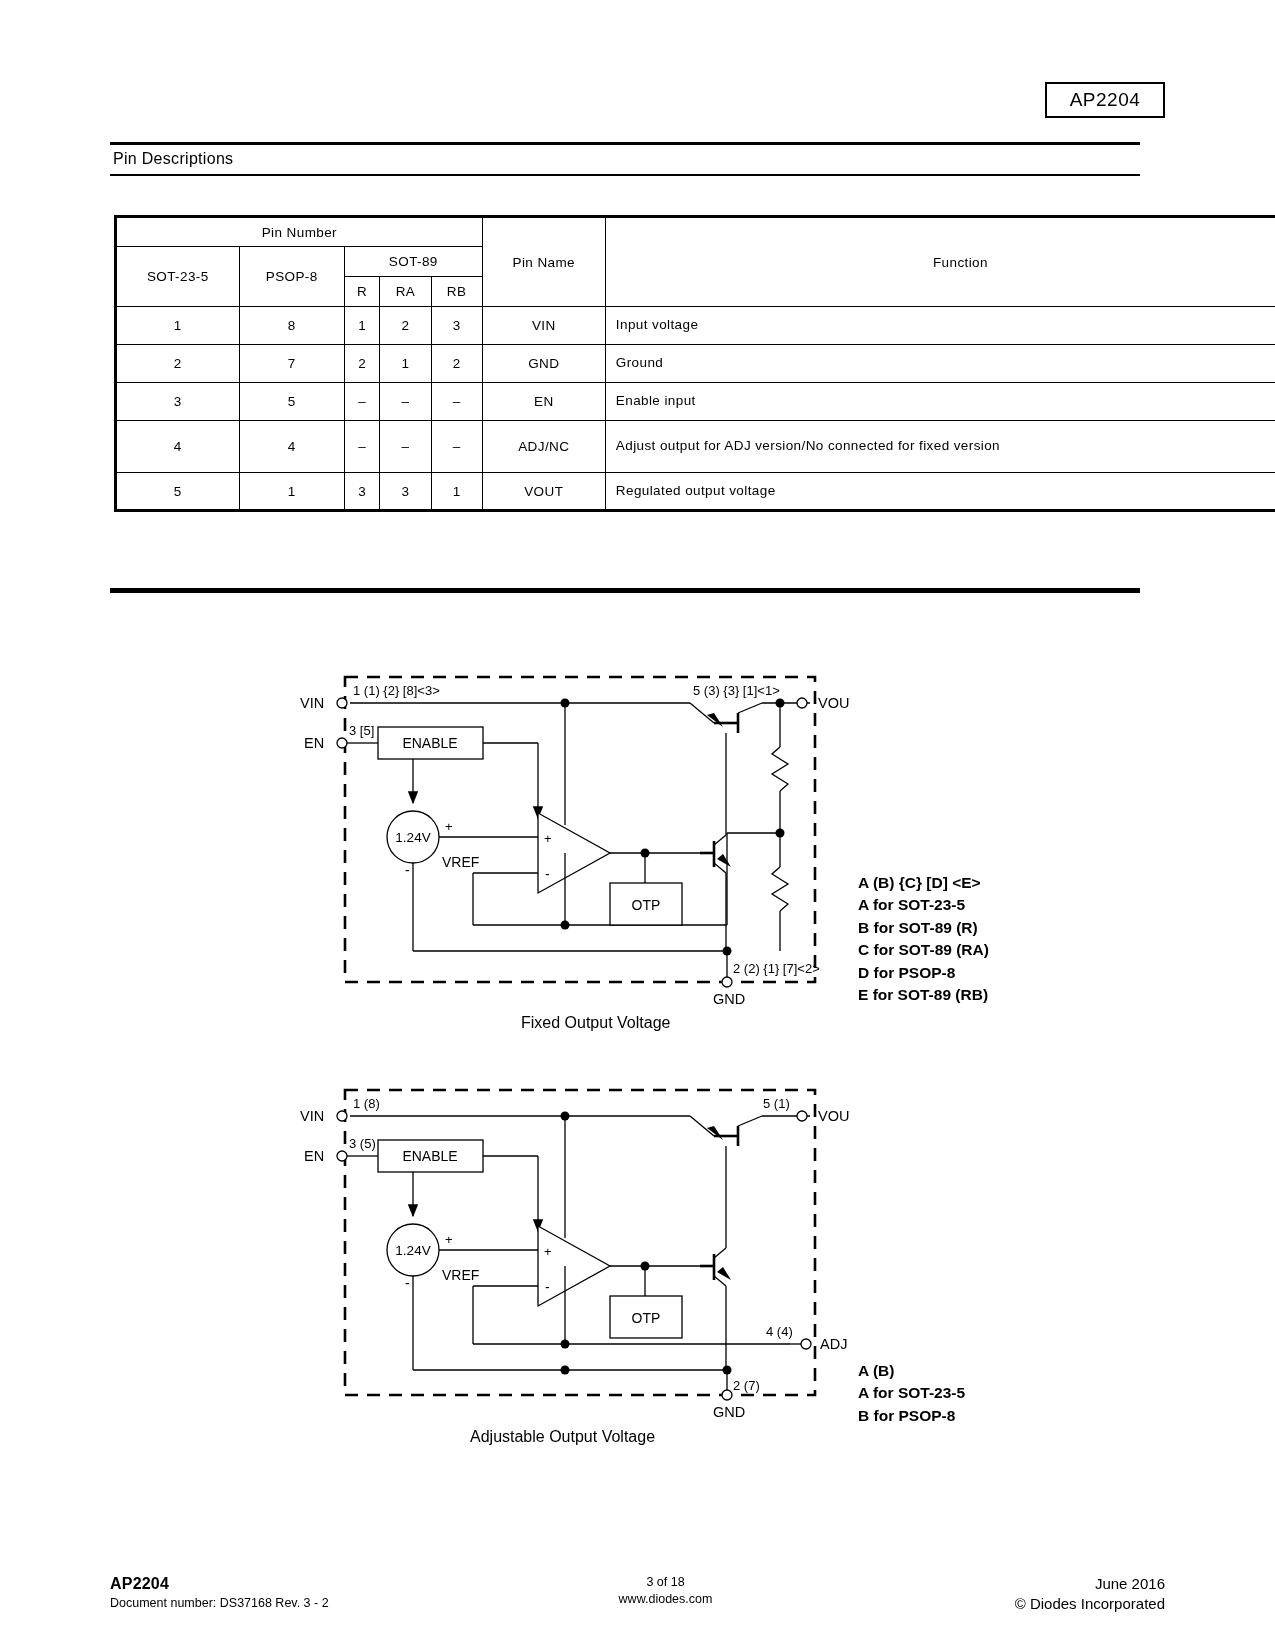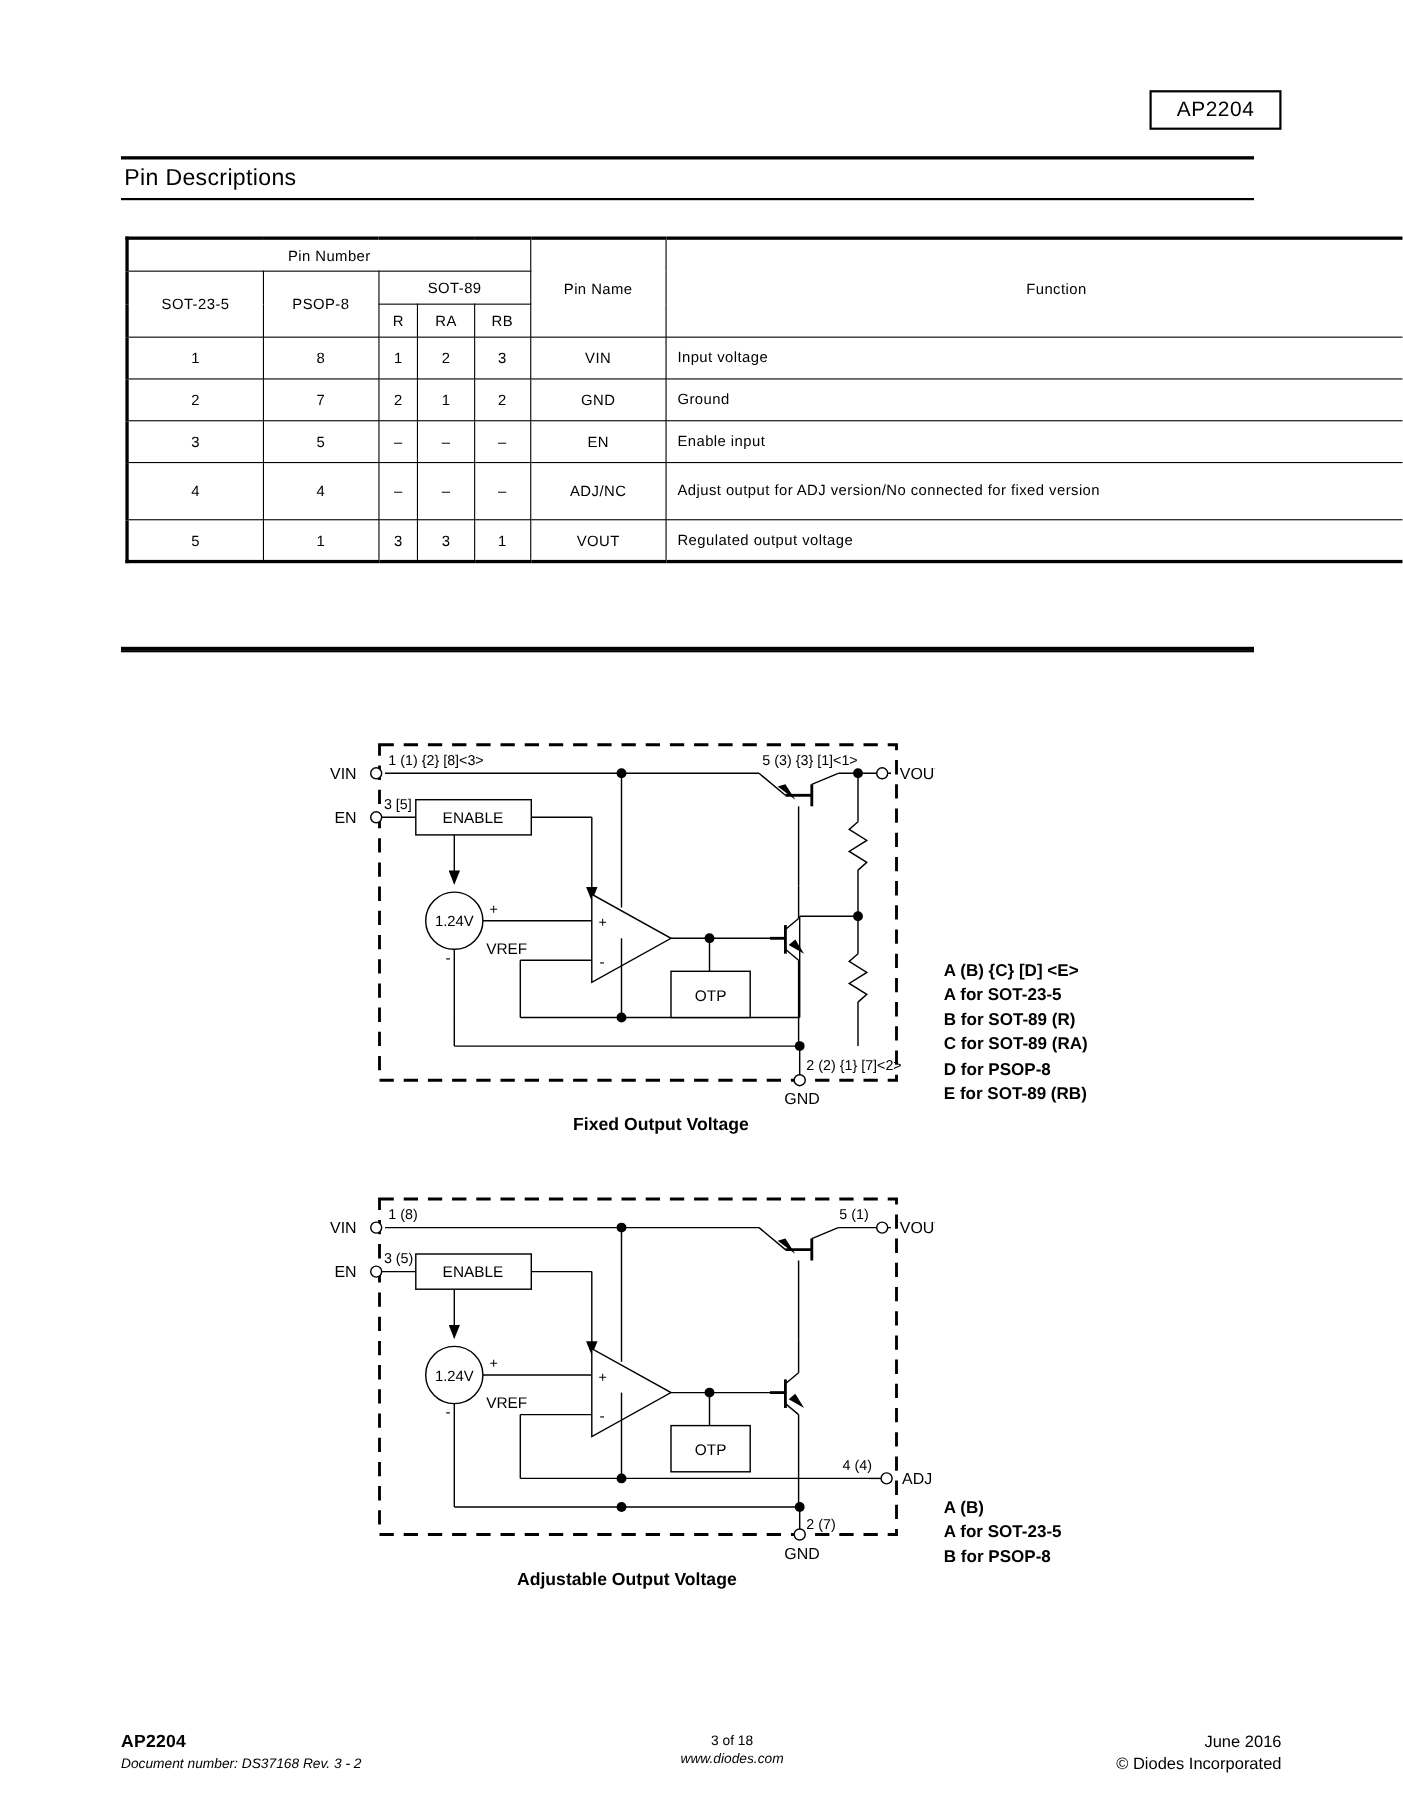--- a/index.html
+++ b/index.html
@@ -43,21 +43,21 @@
   }
   .section .rule-top {
     border-top: 3px solid #000;
     height: 0;
   }
   .section .rule-bot {
     border-top: 2px solid #000;
     height: 0;
   }
   .section .title {
-    font-size: 21px;
+    font-size: 16px;
     padding: 5px 3px 6px 3px;
     letter-spacing: 0.3px;
   }
 
   
   .pintable {
     position: absolute;
     left: 114px; top: 215px;
     width: 1165px;
     border-collapse: collapse;
@@ -79,21 +79,21 @@
   .pintable .fn { text-align: left; padding-left: 10px; line-height: 1.55; }
   .pintable .h-row td { height: 30px; }
   .pintable .d-row td { height: 38px; }
   .pintable .tall td { height: 52px; }
 
   
   .figwrap { position: absolute; }
   .fig-caption {
     position: absolute;
     font-size: 16px;
-    font-weight: bold;
+    font-weight: normal;
     white-space: nowrap;
     text-align: right;
   }
   .legend {
     position: absolute;
     font-size: 15.5px;
     font-weight: bold;
     line-height: 1.45;
     white-space: nowrap;
   }
@@ -102,21 +102,21 @@
   .footer {
     position: absolute;
     left: 0; top: 1575px; width: 1275px; height: 60px;
     font-size: 12.5px;
   }
   .footer .f-left  { position: absolute; left: 110px;  top: 0; }
   .footer .f-mid   { position: absolute; left: 0; top: 0; width: 1275px; text-align: center; margin-left: 28px; }
   .footer .f-right { position: absolute; right: 110px; top: 0; text-align: right; }
   .footer .big { font-size: 16px; font-weight: bold; letter-spacing: 0.2px; }
   .footer .big-r { font-size: 15px; }
-  .footer .sub { margin-top: 3px; font-style: italic; }
+  .footer .sub { margin-top: 3px; }
   .footer .sub-r { margin-top: 3px; font-size: 15px; padding-left: 12px; }
 </style>
 </head>
 <body>
 
 <div class="header">
 
 
   <div class="partbox">
     <span>AP2204</span>

